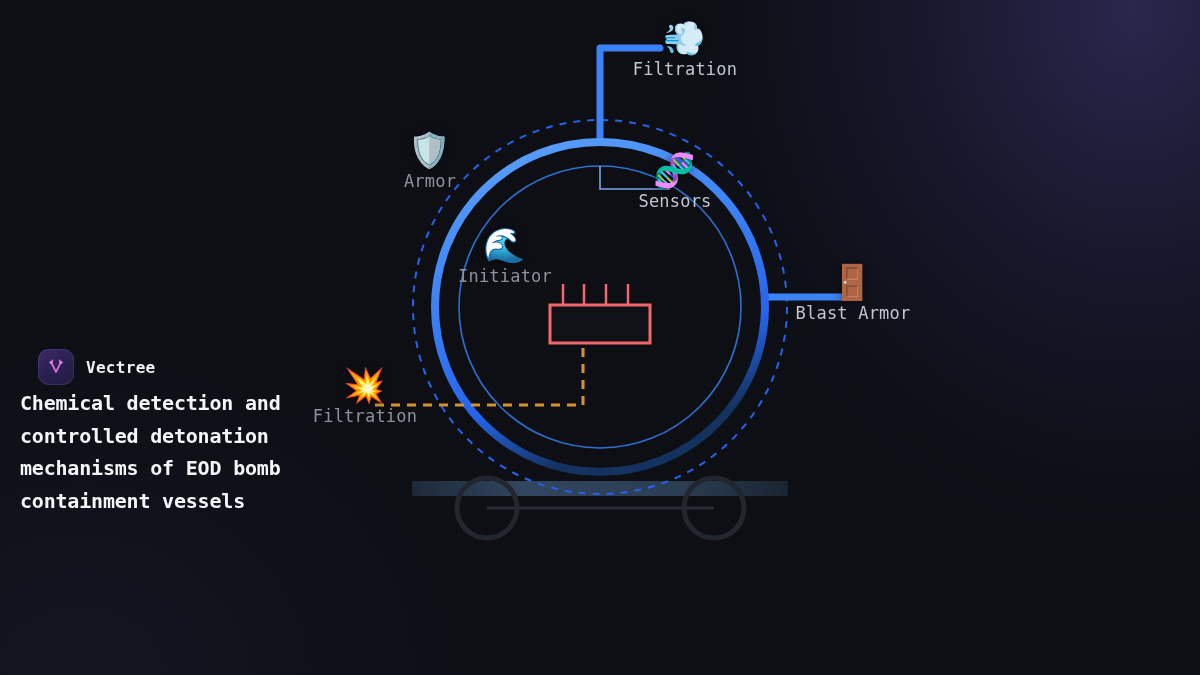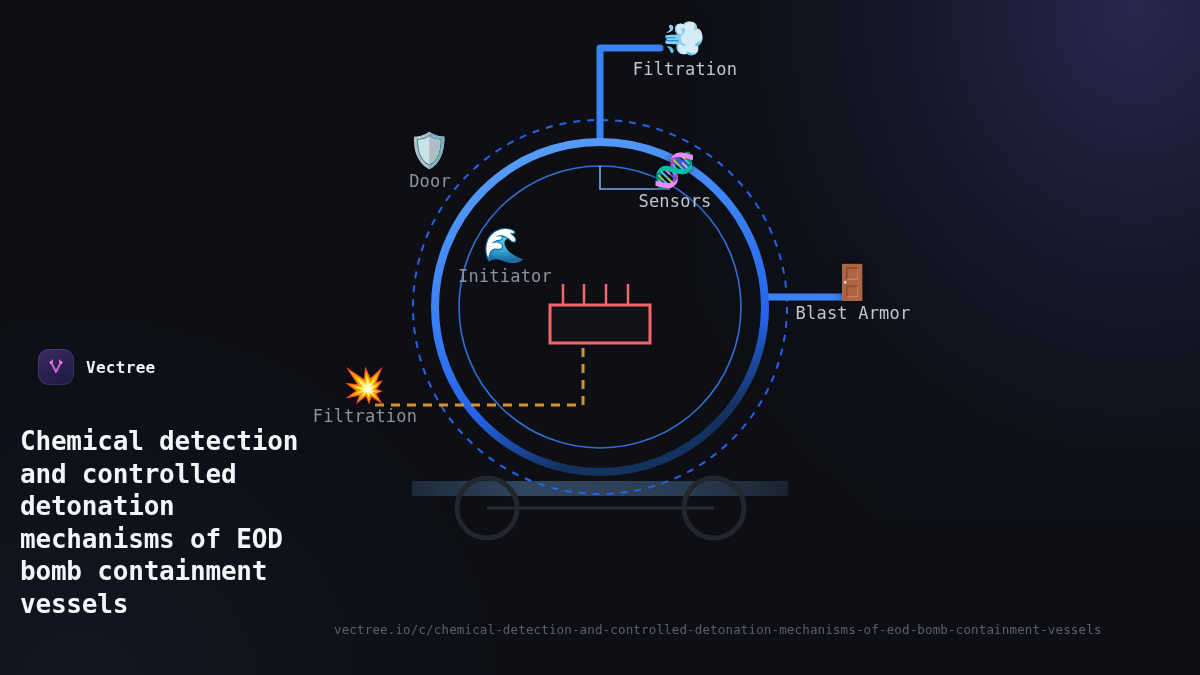--- a/index.html
+++ b/index.html
@@ -60,26 +60,25 @@
     font-size: 16px;
     font-weight: bold;
     letter-spacing: 0.3px;
   }
   .headline {
     position: absolute;
     left: 20px;
     top: 387px;
     width: 310px;
     color: #f4f5f8;
-    font-size: 26px;
+    font-size: 20px;
     line-height: 32.5px;
     font-weight: bold;
     letter-spacing: -0.2px;
     white-space: pre-line;
-    margin-top: 38px;
   }
 
   
   .footer-url {
     position: absolute;
     left: 334px;
     top: 622px;
     color: #5b5f6b;
     font-size: 12.5px;
     letter-spacing: 0.15px;
@@ -173,21 +172,21 @@
       </g>
     </svg>
 
     <div class="node" style="left:355px; top:18px;">
       <span class="emoji">💨</span>
       <span class="lbl">Filtration</span>
     </div>
 
     <div class="node dim" style="left:100px; top:130px;">
       <span class="emoji">🛡️</span>
-      <span class="lbl">Door</span>
+      <span class="lbl">Armor</span>
     </div>
 
     <div class="node" style="left:345px; top:150px;">
       <span class="emoji">🧬</span>
       <span class="lbl">Sensors</span>
     </div>
 
     <div class="node dim" style="left:175px; top:225px;">
       <span class="emoji">🌊</span>
       <span class="lbl">Initiator</span>
@@ -212,15 +211,14 @@
         <path d="M14.8 5.4 L13.4 3.2" fill="none" stroke="#d06bd8" stroke-width="1.5" stroke-linecap="round"></path>
         <circle cx="5.2" cy="5.4" r="1.7" fill="#e07ce8"></circle>
         <circle cx="14.8" cy="5.4" r="1.7" fill="#e07ce8"></circle>
       </svg>
     </div>
     <span class="brand-name">Vectree</span>
   </div>
 
   <div class="headline">Chemical detection and controlled detonation mechanisms of EOD bomb containment vessels</div>
 
-  <div class="footer-url">vectree.io/c/chemical-detection-and-controlled-detonation-mechanisms-of-eod-bomb-containment-vessels</div>
 
 </div>
 
 </body></html>

